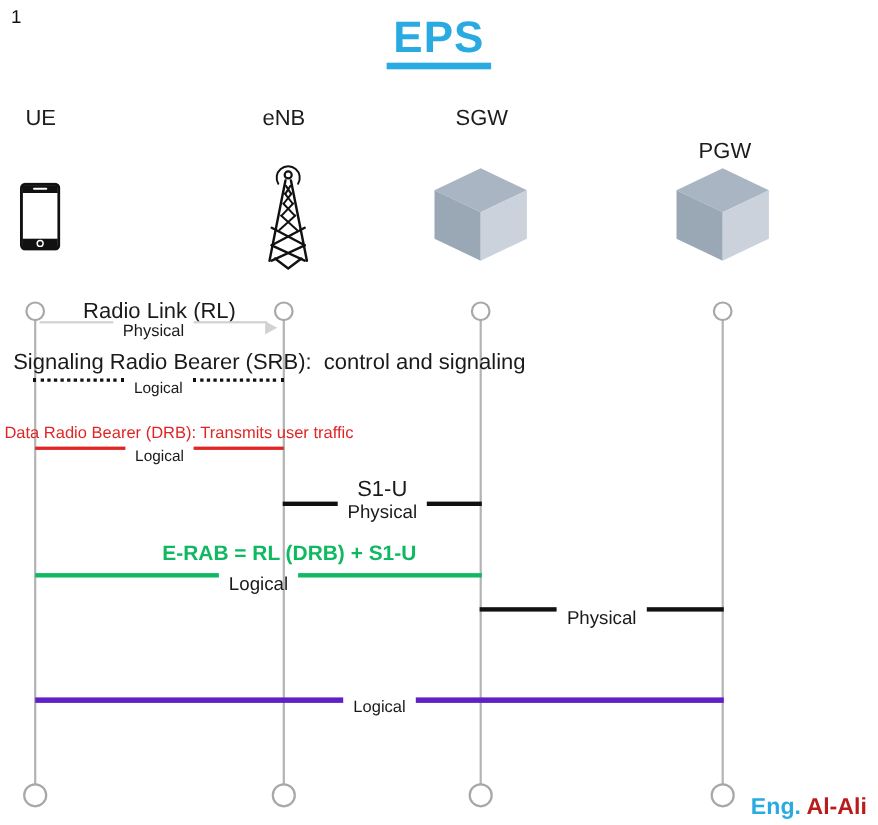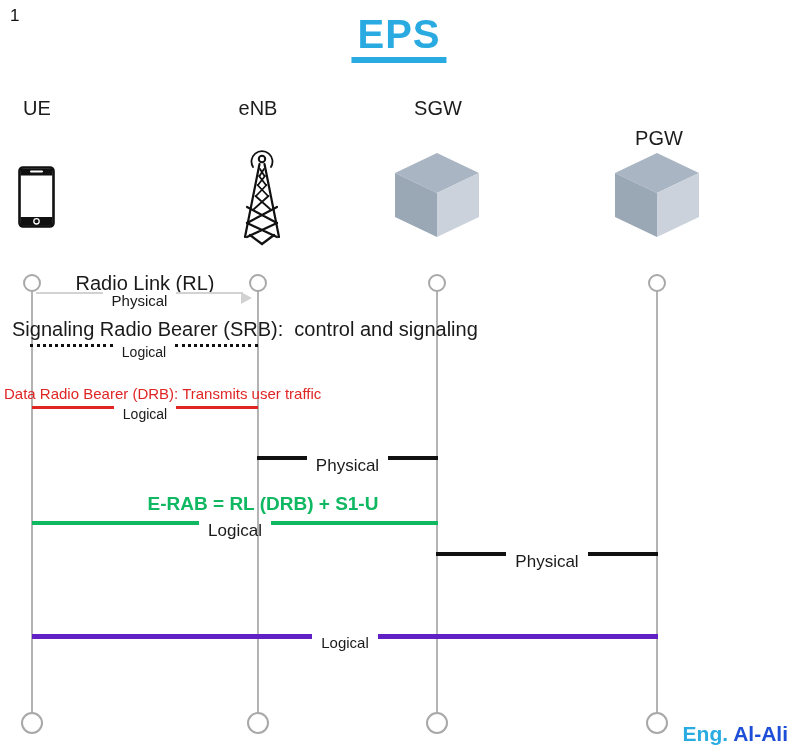--- a/index.html
+++ b/index.html
@@ -44,21 +44,21 @@
   .t-green{font-size:19px;color:#10b862;font-weight:bold;}
   .t-purple{font-size:35px;color:#6120c5;font-weight:bold;letter-spacing:-0.5px;white-space:nowrap;}
   .lbl-sm{font-size:14px;}
   .lbl-md{font-size:17px;}
 
   .center{text-align:center;}
   .pre{white-space:pre;}
 
   .watermark{position:absolute;right:10px;bottom:4px;font-size:21px;font-weight:bold;white-space:nowrap;}
   .watermark .wm-prefix{color:#29ABE2;}
-  .watermark .wm-name{color:#1d4ed8;}
+  .watermark .wm-name{color:#b91c1c;}
 </style>
 </head>
 <body>
 
 <div class="canvas">
 
   <div class="page-number">1</div>
 
   <div class="title">EPS</div>
 
@@ -138,20 +138,21 @@
     <div class="seg seg-dotted"></div>
   </div>
 
   <div class="conn-title t-red" style="left:4px;top:385px;">Data Radio Bearer (DRB): Transmits user traffic</div>
   <div class="conn-row" style="left:32px;top:406px;width:226px;">
     <div class="seg seg-red"></div>
     <span class="lbl lbl-sm">Logical</span>
     <div class="seg seg-red"></div>
   </div>
 
+  <div class="conn-title t-black-sm center" style="left:258px;top:434px;width:179px;">S1-U</div>
   <div class="conn-row" style="left:257px;top:456px;width:181px;">
     <div class="seg seg-black"></div>
     <span class="lbl lbl-md">Physical</span>
     <div class="seg seg-black"></div>
   </div>
 
   <div class="conn-title t-green center" style="left:33px;top:493px;width:404px;margin-left:28px;">E-RAB = RL (DRB) + S1-U</div>
   <div class="conn-row" style="left:32px;top:521px;width:406px;">
     <div class="seg seg-green"></div>
     <span class="lbl lbl-md">Logical</span>

